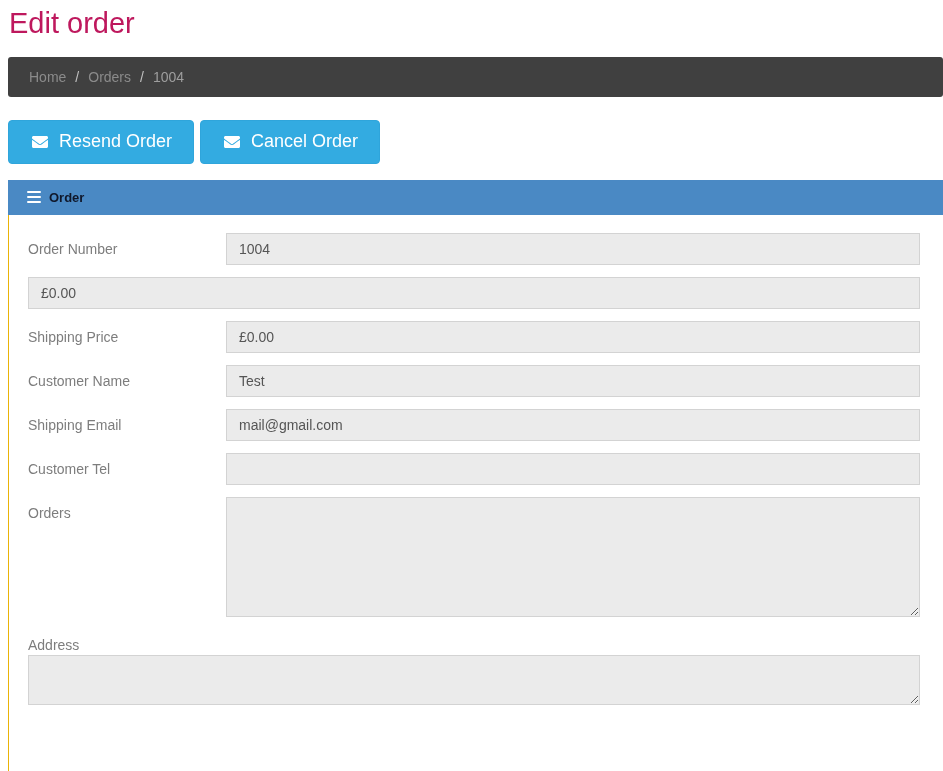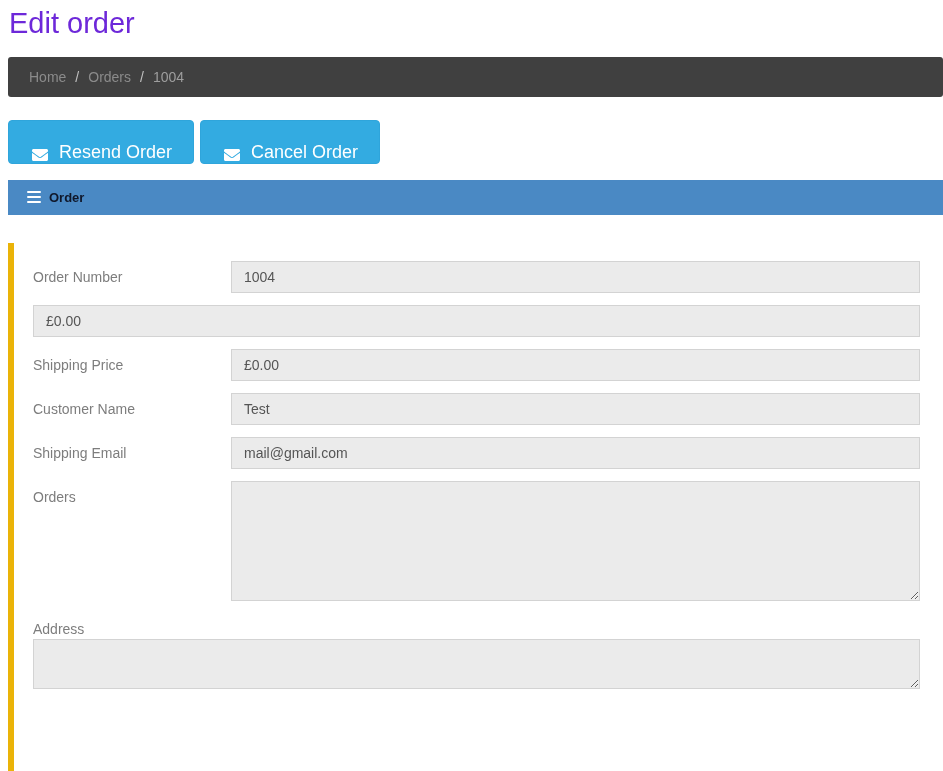--- a/index.html
+++ b/index.html
@@ -15,42 +15,42 @@
     height: 100%;
     display: flex;
     flex-direction: column;
   }
   
   .page-title {
     margin: 6px 0 16px 1px;
     font-size: 29px;
     line-height: 1.2;
     font-weight: 300;
-    color: #6d28d9;
+    color: #be185d;
   }
   
   .breadcrumb {
     background: #404040;
     border-radius: 3px;
     height: 40px;
     display: flex;
     align-items: center;
     padding: 0 21px;
     font-size: 14px;
     color: #9a9a9a;
     margin-bottom: 23px;
   }
   .breadcrumb .crumb { color: #8b8b8b; text-decoration: none; cursor: pointer; }
   .breadcrumb .crumb.active { color: #9e9e9e; cursor: default; }
   .breadcrumb .sep { color: #c0c0c0; margin: 0 9px; }
   
   .toolbar { margin-bottom: 16px; display: flex; }
   .btn {
     display: inline-flex;
-    align-items: flex-end;
+    align-items: center;
     height: 44px;
     padding: 0 21px;
     margin-right: 6px;
     background: #33abe1;
     border: 1px solid #2fa5db;
     border-radius: 4px;
     color: #ffffff;
     font-size: 18px;
     font-family: "Liberation Sans", sans-serif;
     cursor: pointer;
@@ -64,23 +64,22 @@
     font-size: 13px;
     font-weight: bold;
     padding: 0 19px;
     height: 35px;
     display: flex;
     align-items: center;
   }
   .panel-header svg { margin-right: 8px; display: block; }
   .panel-body {
     flex: 1;
-    border-left: 6px solid #eab308;
+    border-left: 1px solid #eab308;
     padding: 18px 23px 20px 19px;
-    margin-top: 28px;
   }
   
   .form-row { display: flex; margin-bottom: 12px; }
   .form-row:last-child { margin-bottom: 0; flex-direction: column; }
   .form-label {
     width: 198px;
     flex-shrink: 0;
     color: #7d7d7d;
     font-size: 14px;
     line-height: 32px;
@@ -158,20 +157,24 @@
       <div class="form-row">
         <label class="form-label">Customer Name</label>
         <input class="form-control" type="text" value="Test" style="">
       </div>
 
       <div class="form-row">
         <label class="form-label">Shipping Email</label>
         <input class="form-control" type="text" value="mail@gmail.com" style="">
       </div>
 
+      <div class="form-row">
+        <label class="form-label">Customer Tel</label>
+        <input class="form-control" type="text" value="" style="">
+      </div>
 
       <div class="form-row area">
         <label class="form-label">Orders</label>
         <textarea class="form-textarea" style=""></textarea>
       </div>
 
       <div class="form-row area">
         <label class="form-label">Address</label>
         <textarea class="form-textarea" style=""></textarea>
       </div>

